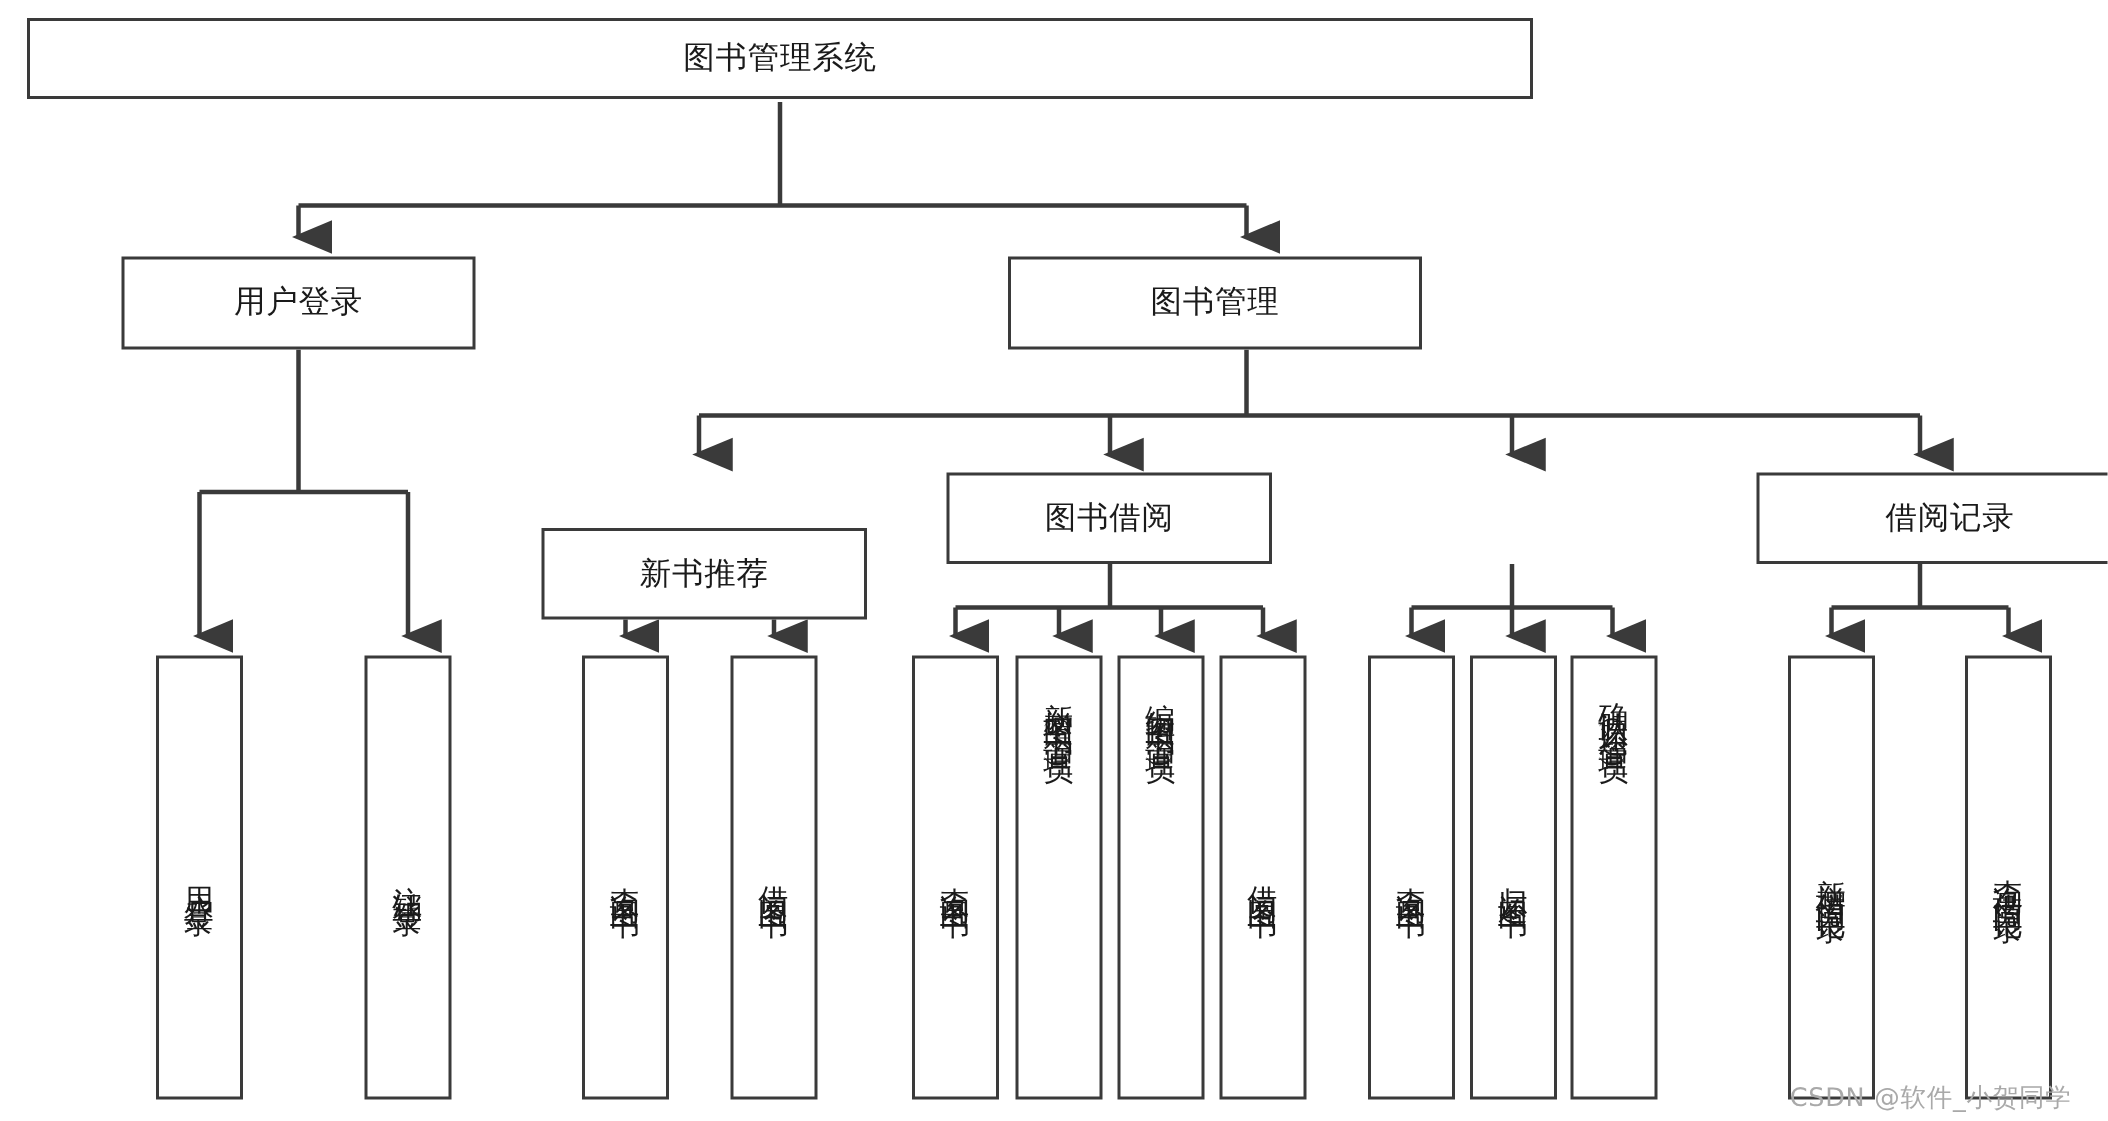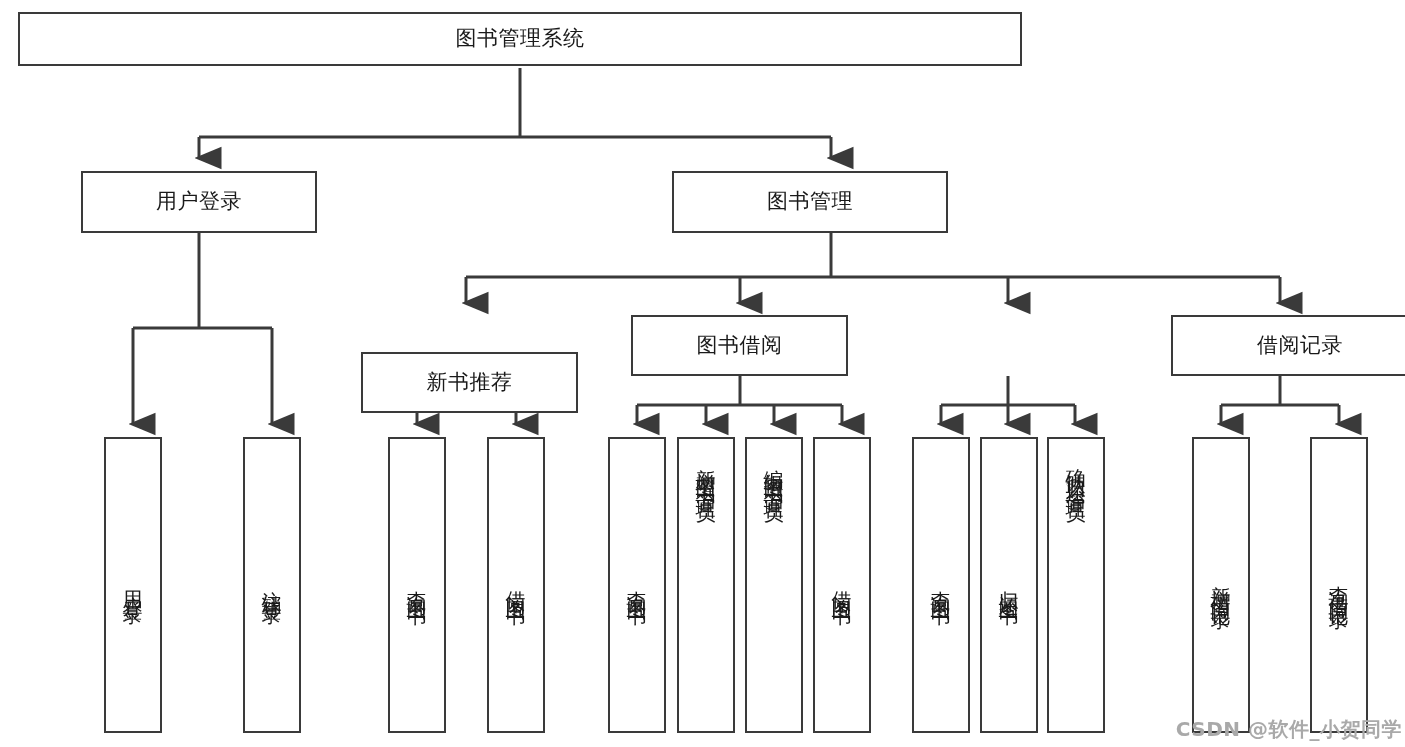--- a/index.html
+++ b/index.html
@@ -56,28 +56,27 @@
     letter-spacing: 5px;
     line-height: 1;
     white-space: nowrap;
   }
   .node.vertical.centered {
     align-items: center;
     padding-top: 0;
   }
   .watermark {
     position: absolute;
-    right: 3px;
+    right: 24px;
     bottom: 4px;
-    font-size: 20px;
+    font-size: 17px;
     color: #a9a9a9;
     letter-spacing: 0.5px;
     white-space: nowrap;
     user-select: none;
-    font-weight: bold;
   }
 </style>
 </head>
 <body>
 
 <div id="diagram-root">
 
   <svg class="edges" viewBox="0 0 1405 747">
     <defs>
       <marker id="arrow" viewBox="0 0 12 12" refX="6" refY="10" markerWidth="9" markerHeight="9" orient="auto-start-reverse">

